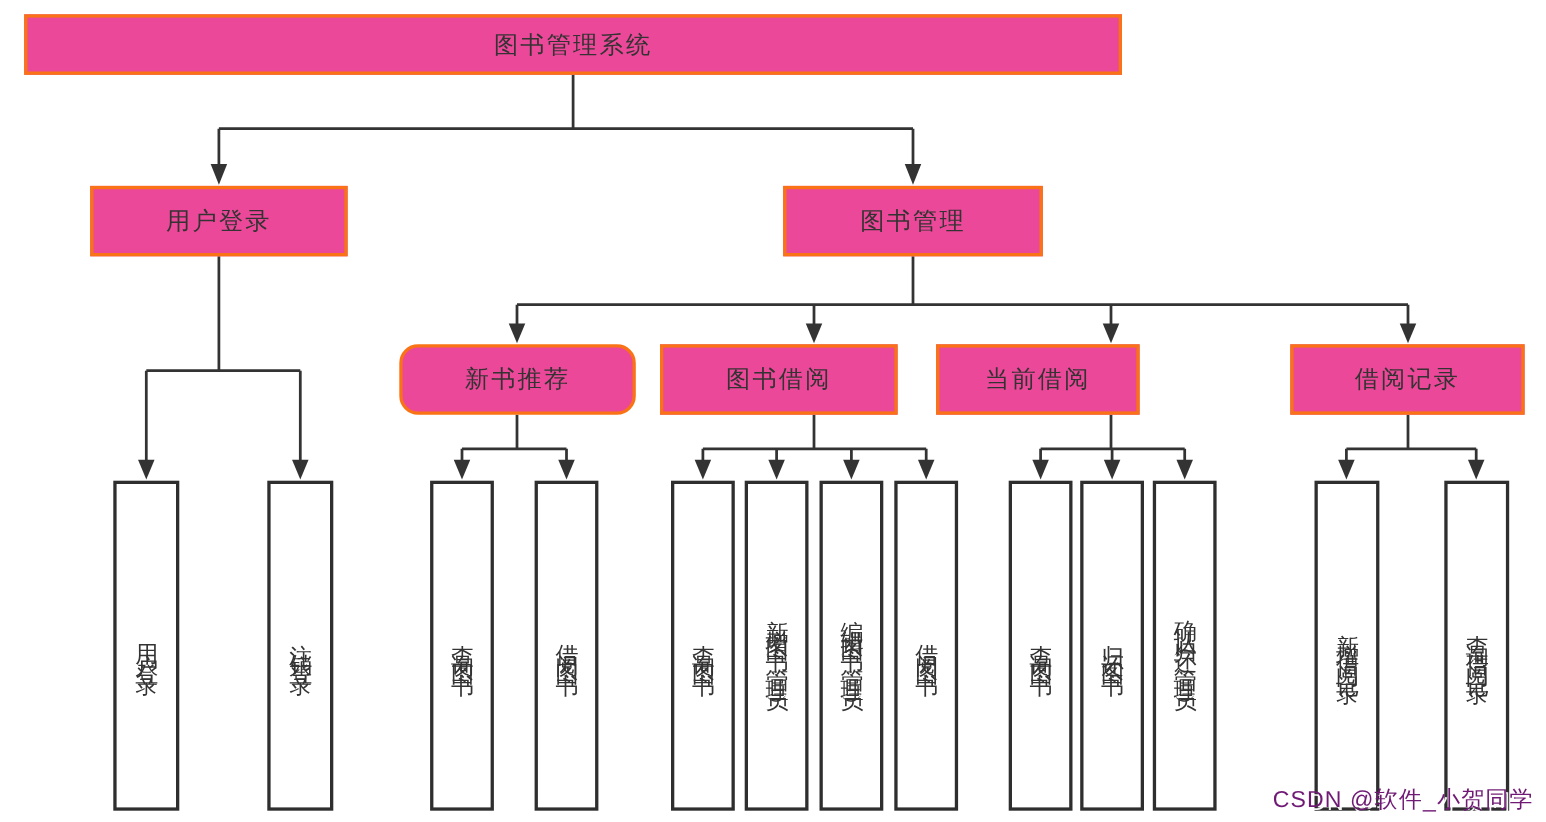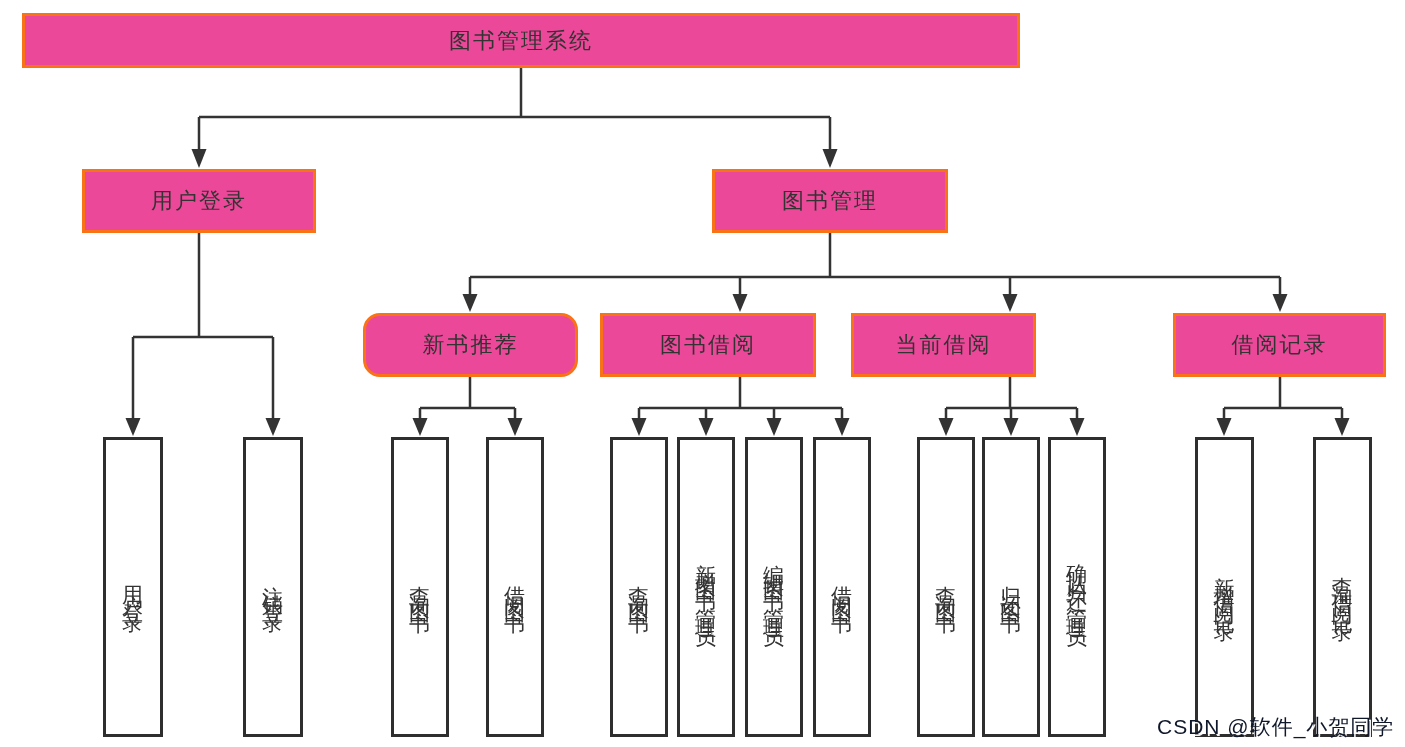--- a/index.html
+++ b/index.html
@@ -21,21 +21,21 @@
     position:absolute;box-sizing:border-box;background:#ffffff;
     border:3px solid #2e2e2e;display:flex;align-items:center;justify-content:center;
   }
   .leaf .vtxt{
     writing-mode:vertical-rl;text-orientation:mixed;
     font-size:21px;letter-spacing:9px;color:#333333;line-height:1;
     white-space:nowrap;
   }
   .watermark{
     position:absolute;left:1157px;top:713px;z-index:5;
-    font-size:21px;letter-spacing:1px;color:#0f172a;
+    font-size:21px;letter-spacing:1px;color:#701a75;
     text-shadow:2px 2px 0 rgba(255,255,255,0.95);
     white-space:nowrap;
   }
 </style>
 </head>
 <body>
 
 <div class="stage">
 
   <svg class="wires" width="1405" height="747" viewBox="0 0 1405 747">

